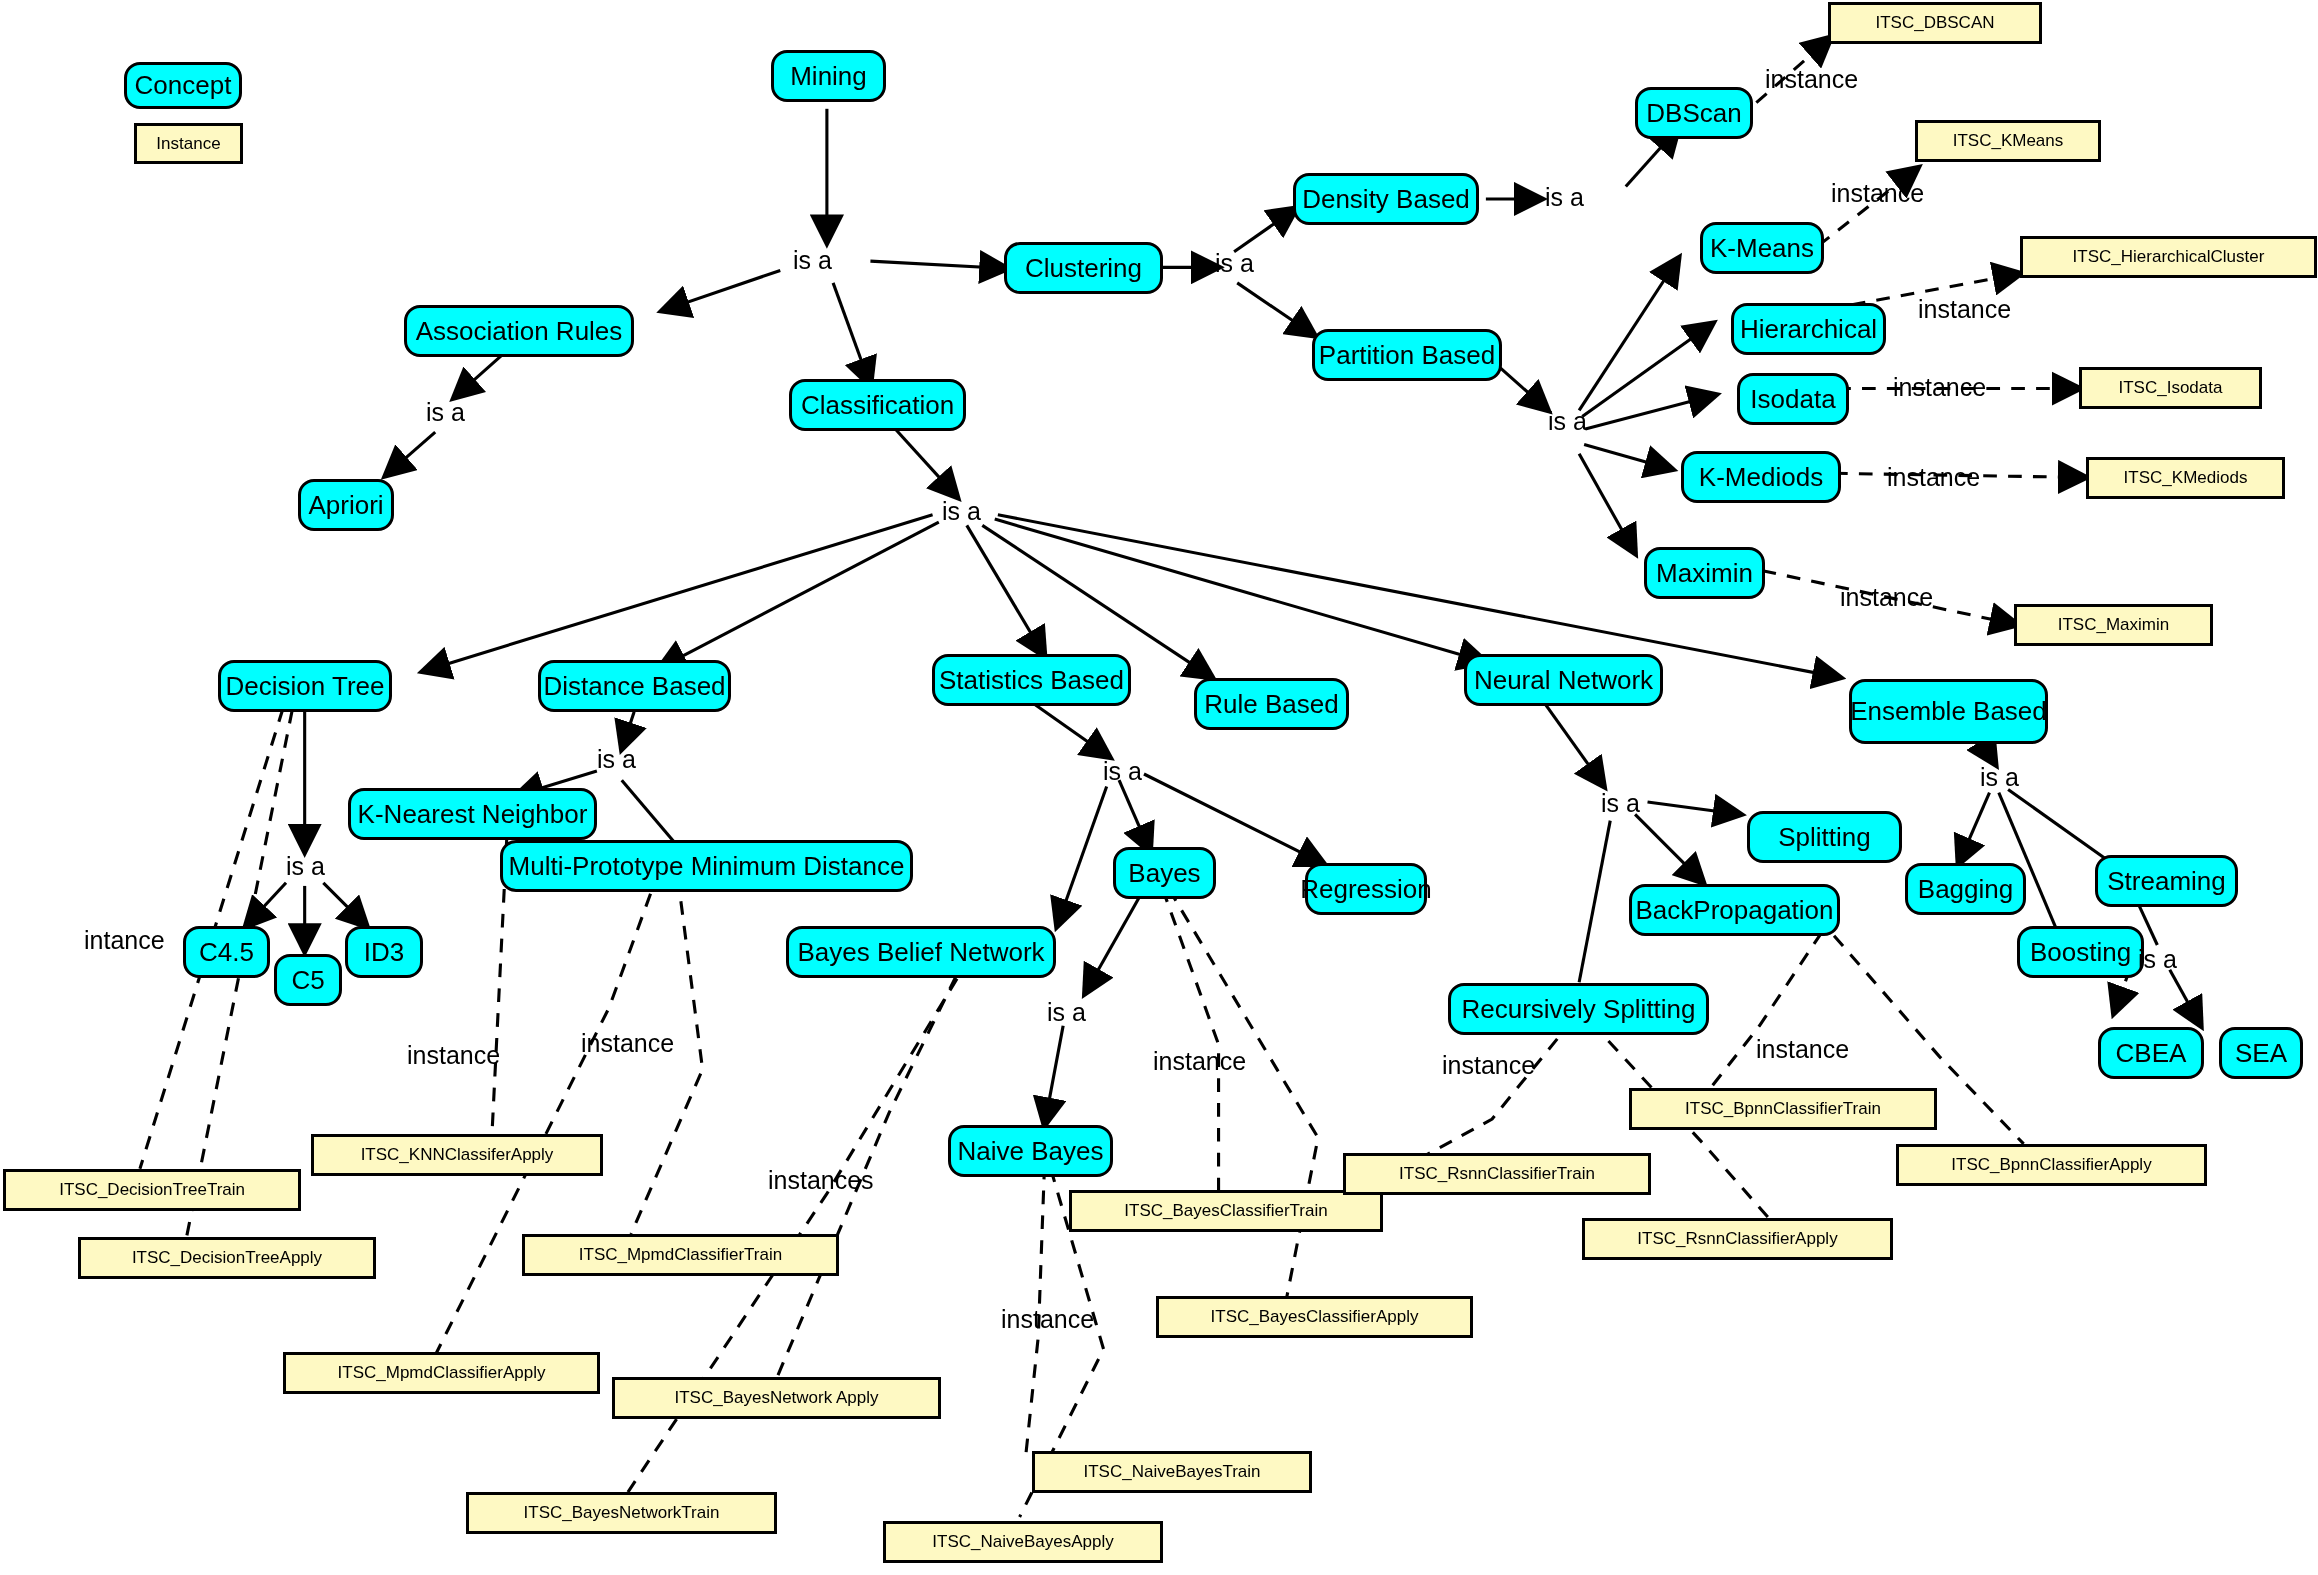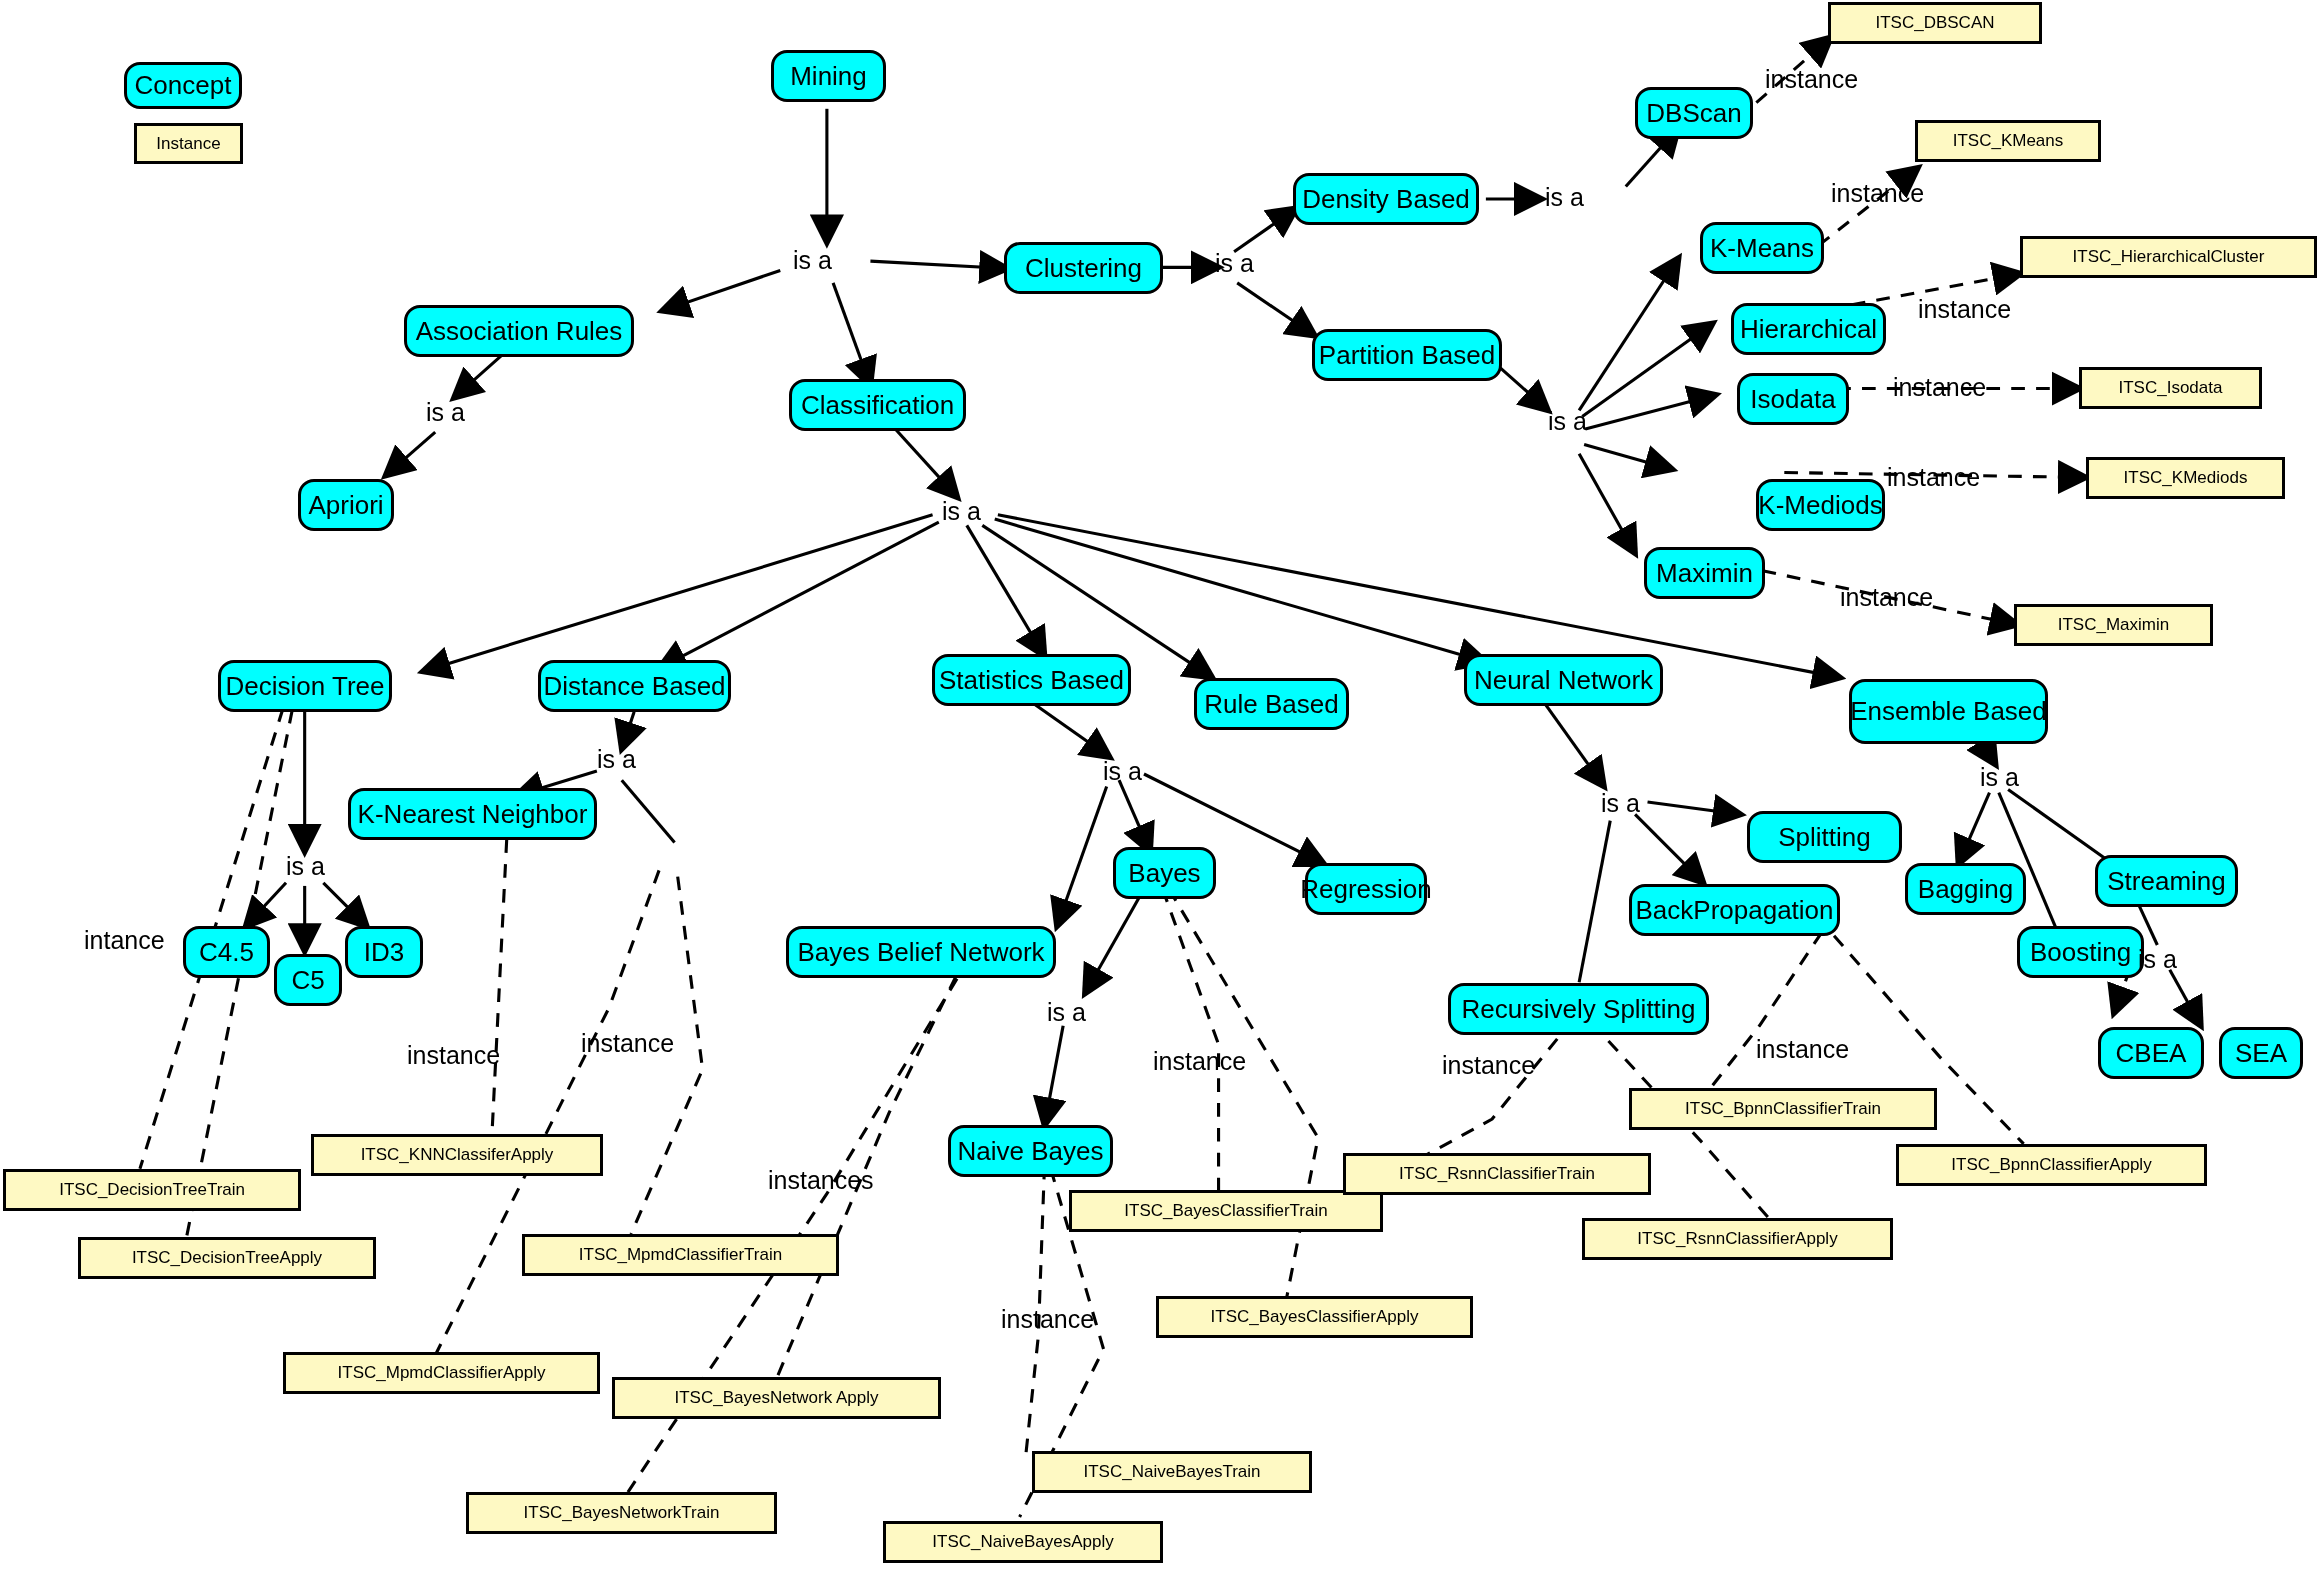--- a/index.html
+++ b/index.html
@@ -201,38 +201,39 @@
   <div class="node concept" style="left:1312px;top:329px;width:190px;height:52px;">Partition Based</div>
 
   <div class="node concept" style="left:1635px;top:87px;width:118px;height:52px;">DBScan</div>
 
   <div class="node concept" style="left:1700px;top:222px;width:124px;height:52px;">K-Means</div>
 
   <div class="node concept" style="left:1731px;top:303px;width:155px;height:52px;">Hierarchical</div>
 
   <div class="node concept" style="left:1737px;top:373px;width:112px;height:52px;">Isodata</div>
 
-  <div class="node concept" style="left:1756px;top:451px;width:129px;height:52px;margin-top:28px;">K-Mediods</div>
+  <div class="node concept" style="left:1681px;top:451px;width:160px;height:52px;">K-Mediods</div>
 
   <div class="node concept" style="left:1644px;top:547px;width:121px;height:52px;">Maximin</div>
 
   <div class="node concept" style="left:218px;top:660px;width:174px;height:52px;">Decision Tree</div>
 
   <div class="node concept" style="left:538px;top:660px;width:193px;height:52px;">Distance Based</div>
 
   <div class="node concept" style="left:932px;top:654px;width:199px;height:52px;">Statistics Based</div>
 
   <div class="node concept" style="left:1194px;top:678px;width:155px;height:52px;">Rule Based</div>
 
   <div class="node concept" style="left:1464px;top:654px;width:199px;height:52px;">Neural Network</div>
 
   <div class="node concept" style="left:1849px;top:679px;width:199px;height:65px;">Ensemble Based</div>
 
   <div class="node concept" style="left:348px;top:788px;width:249px;height:52px;">K-Nearest Neighbor</div>
 
+  <div class="node concept" style="left:500px;top:840px;width:413px;height:52px;">Multi-Prototype Minimum Distance</div>
 
   <div class="node concept" style="left:1113px;top:847px;width:103px;height:52px;">Bayes</div>
 
   <div class="node concept" style="left:1305px;top:863px;width:122px;height:52px;">Regression</div>
 
   <div class="node concept" style="left:786px;top:926px;width:270px;height:52px;">Bayes Belief Network</div>
 
   <div class="node concept" style="left:1747px;top:811px;width:155px;height:52px;">Splitting</div>
 
   <div class="node concept" style="left:1629px;top:884px;width:211px;height:52px;">BackPropagation</div>

